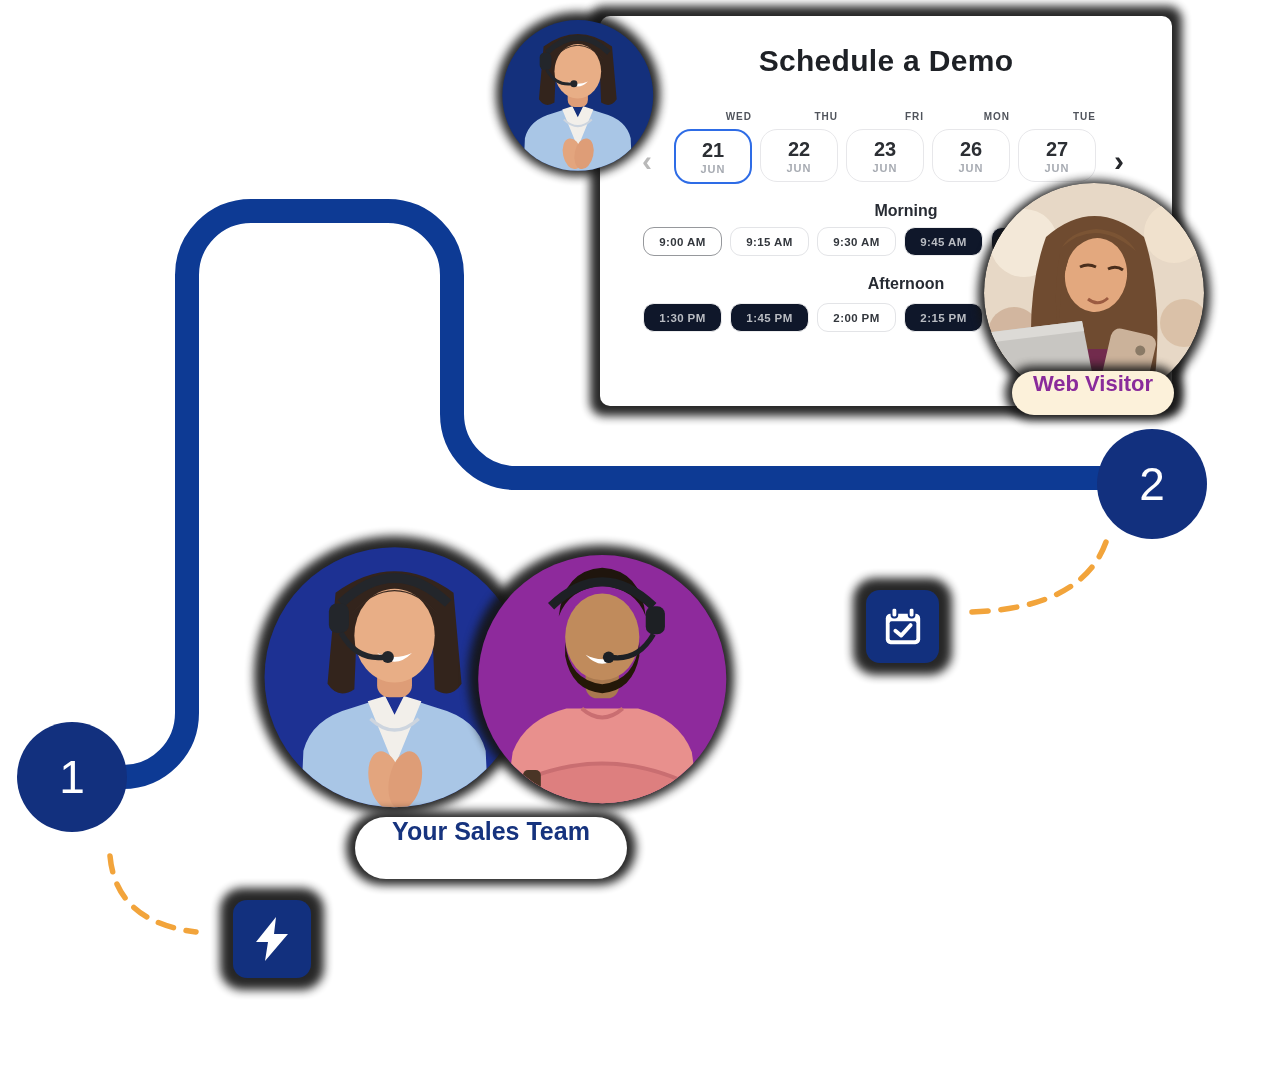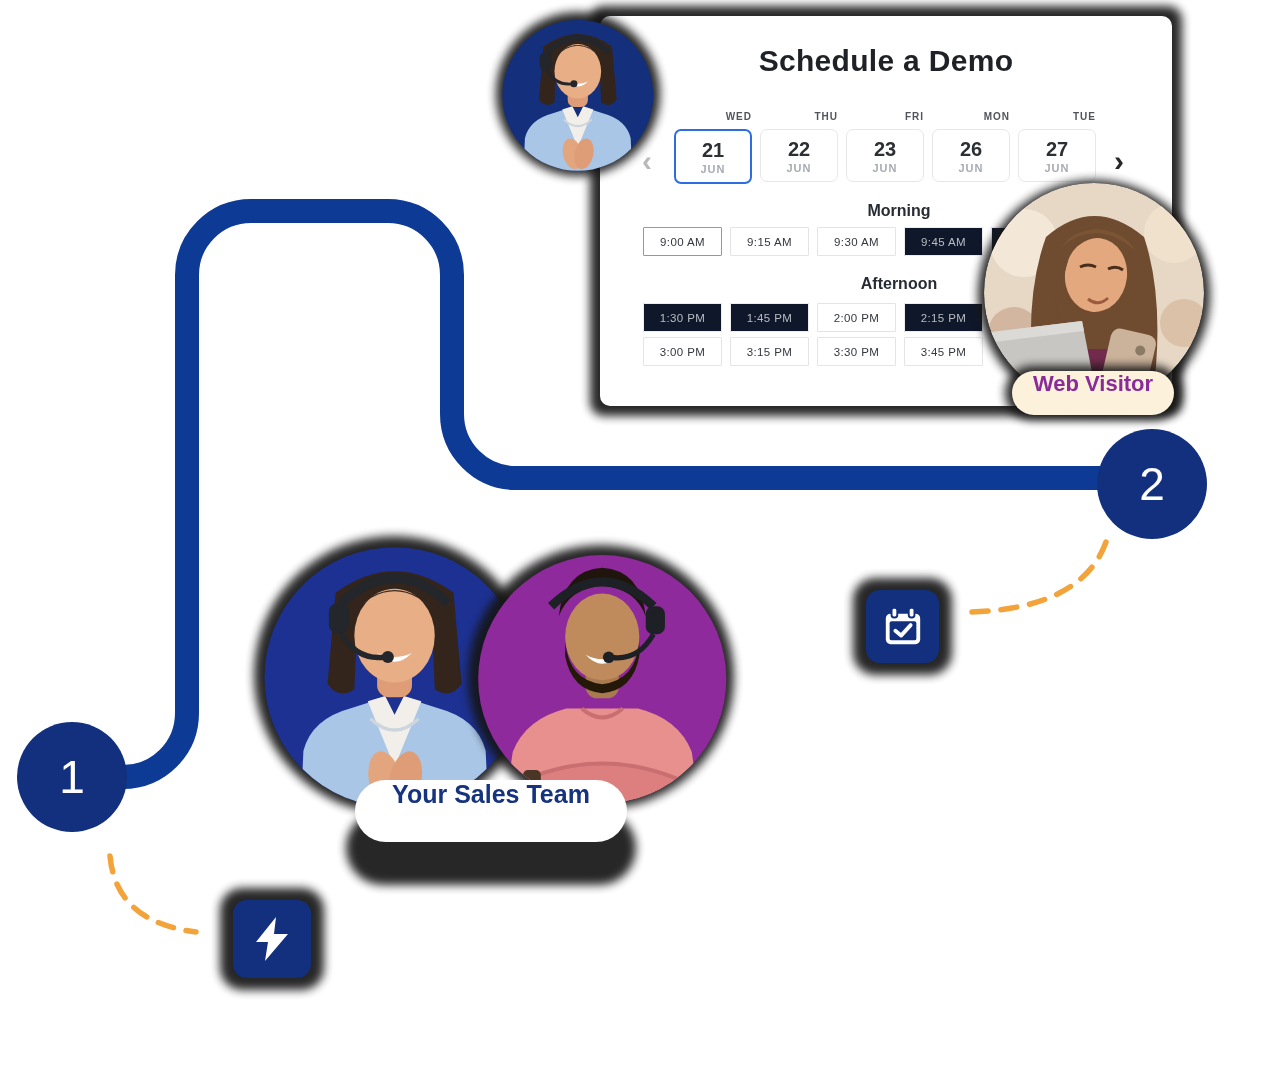--- a/index.html
+++ b/index.html
@@ -33,36 +33,36 @@
     position:absolute;top:130px;font-size:30px;font-weight:700;line-height:1;
     cursor:pointer;user-select:none;
   }
   .chev-prev{left:42px;color:#b9b9b9;}
   .chev-next{left:514px;color:#26282c;}
   .date-cell{position:absolute;top:95px;width:78px;text-align:right;}
   .date-cell .dow{
     font-size:10px;font-weight:700;color:#50545c;letter-spacing:1px;margin-bottom:7px;
   }
   .date-box{
-    height:51px;border:1px solid #e7e7ea;border-radius:7px;background:#fff;
+    height:51px;border:1px solid #e7e7ea;border-radius:17px;background:#fff;
     display:flex;flex-direction:column;align-items:center;justify-content:center;gap:1px;
     cursor:pointer;
   }
   .date-box .num{font-size:20px;font-weight:700;color:#2c2f34;}
   .date-box .mon{font-size:11px;font-weight:600;color:#a7abb2;letter-spacing:1px;}
   .date-cell.selected .date-box{border:2px solid #2e6ce6;}
   .section-label{
-    position:absolute;left:4px;width:100%;text-align:center;
+    position:absolute;left:11px;width:100%;text-align:center;
     font-size:16px;font-weight:700;color:#272b33;padding-left:9px;
   }
   .slot-row{position:absolute;left:43px;display:flex;gap:8px;}
   .slot{
-    width:77px;height:27px;border-radius:1px;border:1px solid #e3e4e7;background:#fff;
+    width:77px;height:27px;border-radius:11px;border:1px solid #e3e4e7;background:#fff;
     display:flex;align-items:center;justify-content:center;
-    font-size:11.5px;font-weight:400;color:#33373d;letter-spacing:.4px;cursor:pointer;
+    font-size:11.5px;font-weight:700;color:#33373d;letter-spacing:.4px;cursor:pointer;
   }
   .slot--highlight{border-color:#96989c;}
   .slot--disabled{
     background:#0f172a;border-color:#ededee;color:#b9bcc2;cursor:default;
   }
   
   .avatar{position:absolute;}
   .avatar svg{position:absolute;left:-2.5%;top:-8%;width:105%;height:110%;overflow:visible;}
   .avatar-clip{border-radius:50%;overflow:hidden;}
   .avatar-clip svg{left:0;top:0;width:100%;height:100%;}
@@ -151,26 +151,20 @@
     <div class="slot slot--disabled">9:45 AM</div>
     <div class="slot slot--disabled">10:00 AM</div>
   </div>
 
   <div class="section-label" style="top:259px;">Afternoon</div>
   <div class="slot-row" style="top:287px;">
     <div class="slot slot--disabled">1:30 PM</div>
     <div class="slot slot--disabled">1:45 PM</div>
     <div class="slot">2:00 PM</div>
     <div class="slot slot--disabled">2:15 PM</div>
-  </div>
-  <div class="slot-row" style="top:321px;">
-    <div class="slot">3:00 PM</div>
-    <div class="slot">3:15 PM</div>
-    <div class="slot">3:30 PM</div>
-    <div class="slot">3:45 PM</div>
   </div>
 </div>
 
 <div class="halo" style="left:496px;top:12px;width:164px;height:164px;border-radius:50%;z-index:4;"></div>
 <div class="avatar" style="left:502px;top:18px;width:152px;height:152px;z-index:5;">
   <svg viewBox="0 0 200 215">
     <defs>
         <clipPath id="clipA">
           <circle cx="100" cy="115" r="97"></circle>
         </clipPath>
@@ -280,21 +274,21 @@
     <path d="M71 86 Q74 116 100 119 Q126 116 129 86 L129 97 Q124 124 100 126 Q76 124 71 97 Z" fill="#241808"></path>
     <path d="M87 96 Q100 110 113 96 Q100 103 87 96 Z" fill="#ffffff"></path>
     <path d="M60 58 Q100 20 140 58" stroke="#1d2024" stroke-width="7" fill="none"></path>
     <rect x="134" y="58" width="15" height="22" rx="6" fill="#1d2024"></rect>
     <path d="M140 80 Q128 101 107 98" stroke="#1d2024" stroke-width="4" fill="none"></path>
     <circle cx="105" cy="98" r="4.5" fill="#1d2024"></circle>
   </svg>
 </div>
 
 <div class="halo" style="left:346px;top:811px;width:290px;height:74px;border-radius:38px;z-index:8;"></div>
-<div class="pill pill-team" style="left:355px;top:780px;width:272px;height:62px;z-index:9;">
+<div class="pill pill-team" style="left:355px;top:817px;width:272px;height:62px;z-index:9;">
   <span>Your Sales Team</span>
 </div>
 
 <div class="halo" style="left:220px;top:888px;width:104px;height:102px;border-radius:22px;z-index:4;"></div>
 <div class="tile" style="left:233px;top:900px;width:78px;height:78px;z-index:5;">
   <svg width="40" height="46" viewBox="0 0 40 46">
     <path d="M24 1 L4 26 L16 26 L13 45 L36 18 L22 18 Z" fill="#ffffff"></path>
   </svg>
 </div>
 

